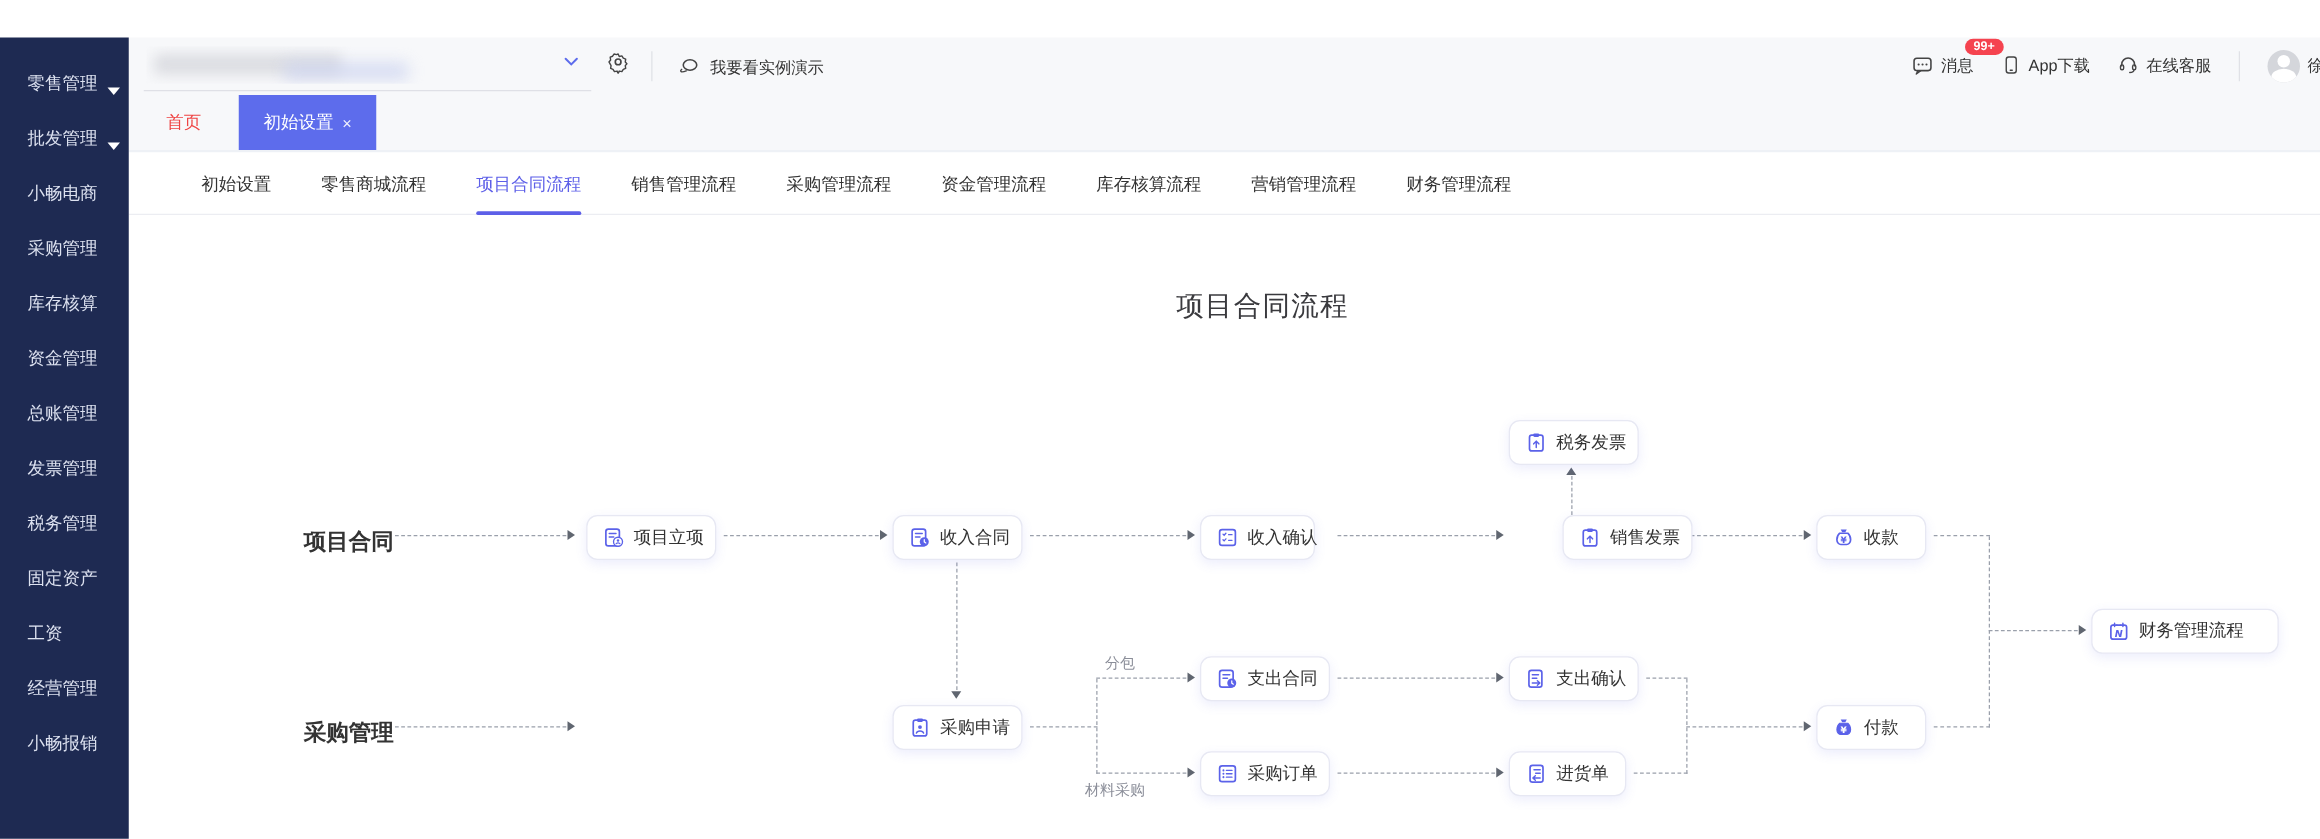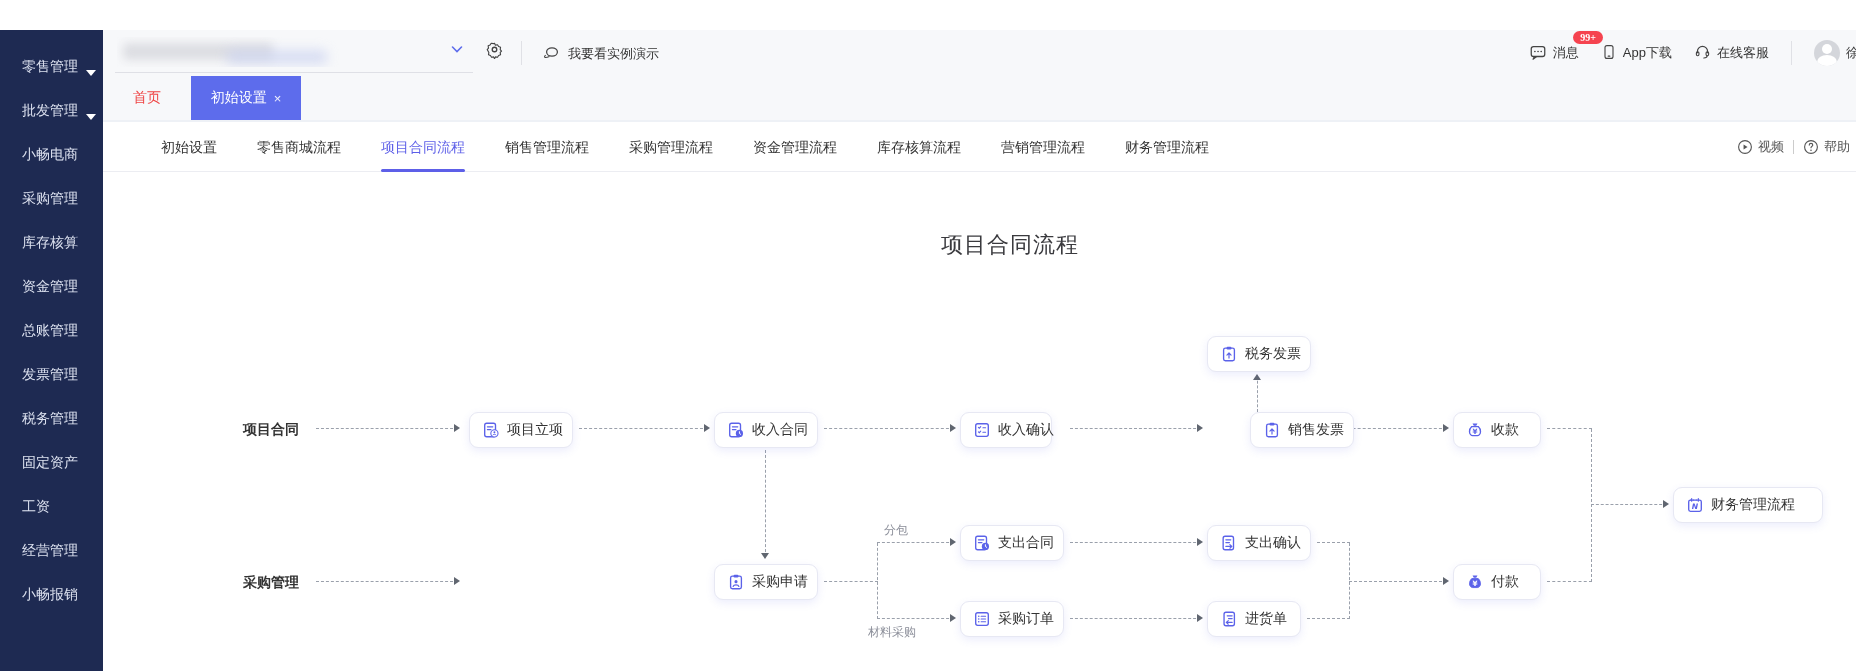--- a/index.html
+++ b/index.html
@@ -31,21 +31,21 @@
   .acct-underline { position:absolute; left:12px; top:42px; width:358px; border-bottom:1px solid #dfe0e6; }
   .tb-ic { position:absolute; top:11px; cursor:pointer; }
   .tb-divider { position:absolute; top:11px; width:1px; height:24px; background:#e0e1e6; }
   .demo { position:absolute; left:440px; top:13px; display:flex; gap:7px; align-items:center;
     font-size:13px; color:#333; cursor:pointer; }
   .tb-right { position:absolute; right:0; top:0; height:46px; display:flex; align-items:center;
     gap:22px; padding-right:0; }
   .tb-item { position:relative; display:flex; align-items:center; gap:6px; font-size:13px;
     color:#333; cursor:pointer; white-space:nowrap; }
   .badge { position:absolute; top:-12px; right:-24px; background:#f5434f; color:#fff;
-    font-size:10px; font-weight:bold; padding:1px 7px; border-radius:9px;font-family:Liberation Serif, serif; }
+    font-size:10px; font-weight:bold; padding:1px 7px; border-radius:9px; }
   .avatar { width:26px; height:26px; border-radius:50%; background:#d4d6db; position:relative;
     overflow:hidden; flex:0 0 26px; }
   .avatar:before { content:""; position:absolute; left:8px; top:4px; width:10px; height:10px;
     border-radius:50%; background:#fff; }
   .avatar:after { content:""; position:absolute; left:3px; top:15px; width:20px; height:14px;
     border-radius:50%; background:#fff; }
   .username { font-size:13px; color:#333; margin-right:-16px; }
 
   
   .wtabs { position:relative; height:44px; display:flex; align-items:stretch; }
@@ -67,21 +67,21 @@
     height:3px; border-radius:2px; background:#5d5fe8; }
   .subnav-right { position:absolute; right:6px; top:0; height:50px; display:flex;
     align-items:center; gap:9px; font-size:13px; color:#555; }
   .subnav-right .vd { width:1px; height:14px; background:#ccc; }
   .sn-item { display:flex; align-items:center; gap:5px; cursor:pointer; }
 
   
   #flow { position:absolute; inset:0; }
   .flow-title { position:absolute; left:880px; top:230px; width:260px; text-align:center;
     font-size:22px; color:#3a3a3e; font-weight:500; letter-spacing:1px; }
-  .row-label { position:absolute; font-size:14px; font-weight:bold; color:#333; }
+  .row-label { position:absolute; font-size:18px; font-weight:bold; color:#333; }
   .node { position:absolute; height:36px; display:flex; align-items:center; gap:7px;
     padding-left:12px; background:#fff; border:1px solid #e7e8f3; border-radius:9px;
     box-shadow:0 3px 9px rgba(100,108,234,.12); font-size:14px; color:#333; cursor:pointer;
     white-space:nowrap; }
   .nicon { display:flex; flex:0 0 18px; }
   .eh { position:absolute; height:0; border-top:1.6px dashed #9aa0ab; }
   .ev { position:absolute; width:0; border-left:1.6px dashed #9aa0ab; }
   .eh.arrow:after { content:""; position:absolute; right:-2px; top:-5px; width:0; height:0;
     border-left:6px solid #606670; border-top:4px solid transparent; border-bottom:4px solid transparent; }
   .ev.down:after { content:""; position:absolute; left:-5px; bottom:-2px; width:0; height:0;
@@ -221,38 +221,20 @@
   <div class="subnav">
     <div class="subnav-item">初始设置</div>
     <div class="subnav-item">零售商城流程</div>
     <div class="subnav-item active">项目合同流程</div>
     <div class="subnav-item">销售管理流程</div>
     <div class="subnav-item">采购管理流程</div>
     <div class="subnav-item">资金管理流程</div>
     <div class="subnav-item">库存核算流程</div>
     <div class="subnav-item">营销管理流程</div>
     <div class="subnav-item">财务管理流程</div>
-    <div class="subnav-right">
-      <span class="sn-item">
-        <svg width="16" height="16" viewBox="0 0 20 20">
-            <circle cx="10" cy="10" r="8" fill="none" stroke="#555" stroke-width="1.4"></circle>
-            <path d="M8.2 6.8v6.4l5-3.2z" fill="#555"></path>
-          </svg>
-        <span>视频</span>
-      </span>
-      <span class="vd"></span>
-      <span class="sn-item">
-        <svg width="16" height="16" viewBox="0 0 20 20">
-            <circle cx="10" cy="10" r="8" fill="none" stroke="#555" stroke-width="1.4"></circle>
-            <path d="M7.8 7.6c0-1.3 1-2.1 2.2-2.1 1.3 0 2.2.8 2.2 1.9 0 1.7-2.2 1.8-2.2 3.4" fill="none" stroke="#555" stroke-width="1.4" stroke-linecap="round"></path>
-            <circle cx="10" cy="14" r="1" fill="#555"></circle>
-          </svg>
-        <span>帮助</span>
-      </span>
-    </div>
   </div>
 </div>
 
 <div id="flow">
   <div class="flow-title">项目合同流程</div>
 
   <div class="row-label" style="left:243px;top:421px;">项目合同</div>
   <div class="row-label" style="left:243px;top:574px;">采购管理</div>
 
   <div class="eh arrow" style="left:316px;top:428px;width:142px;"></div>

